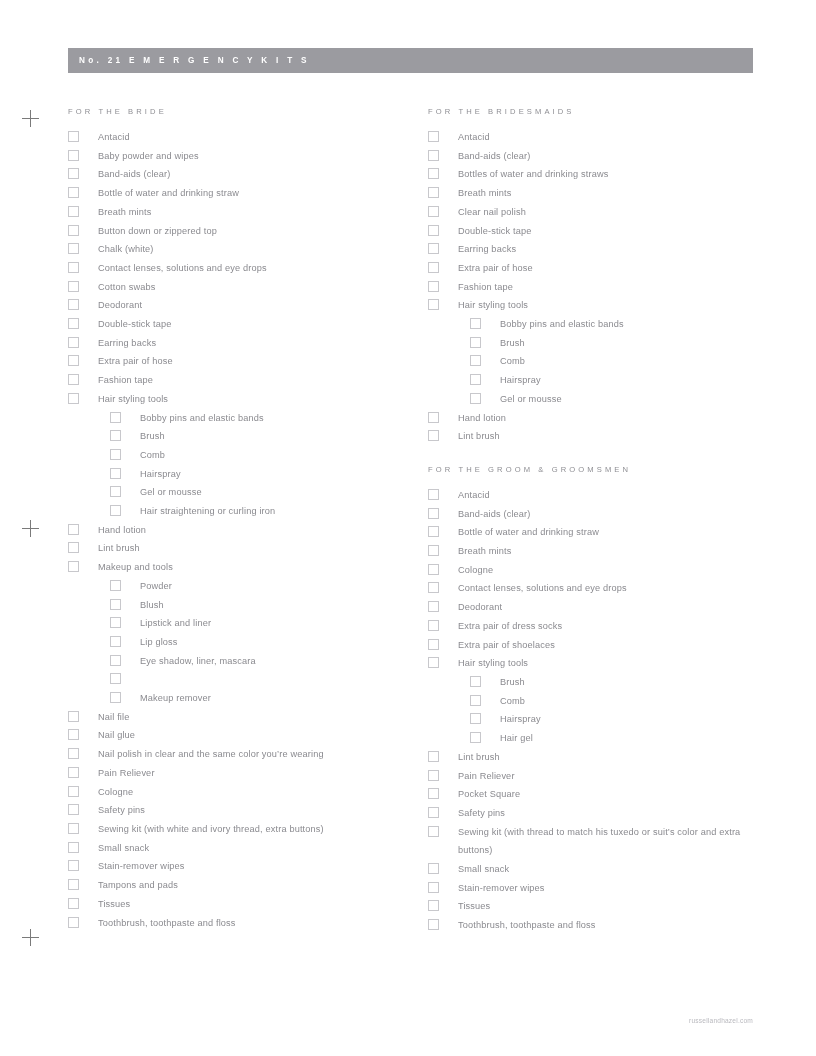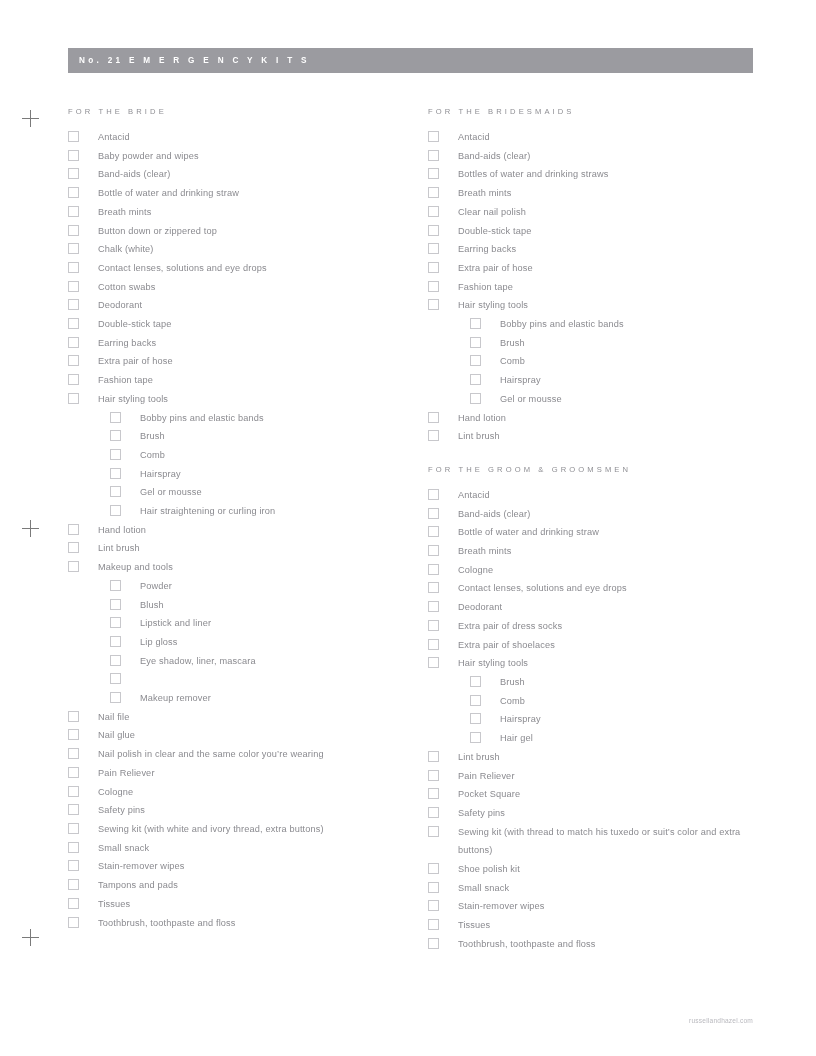--- a/index.html
+++ b/index.html
@@ -472,24 +472,20 @@
           <li class="check-row">
             <span class="checkbox"></span>
             <span class="check-label">Safety pins</span>
           </li>
           <li class="check-row wrap">
             <span class="checkbox"></span>
             <span class="check-label">Sewing kit (with thread to match his tuxedo or suit’s color and extra buttons)</span>
           </li>
           <li class="check-row">
             <span class="checkbox"></span>
-            <span class="check-label">Shoe polish kit</span>
-          </li>
-          <li class="check-row">
-            <span class="checkbox"></span>
             <span class="check-label">Small snack</span>
           </li>
           <li class="check-row">
             <span class="checkbox"></span>
             <span class="check-label">Stain-remover wipes</span>
           </li>
           <li class="check-row">
             <span class="checkbox"></span>
             <span class="check-label">Tissues</span>
           </li>

